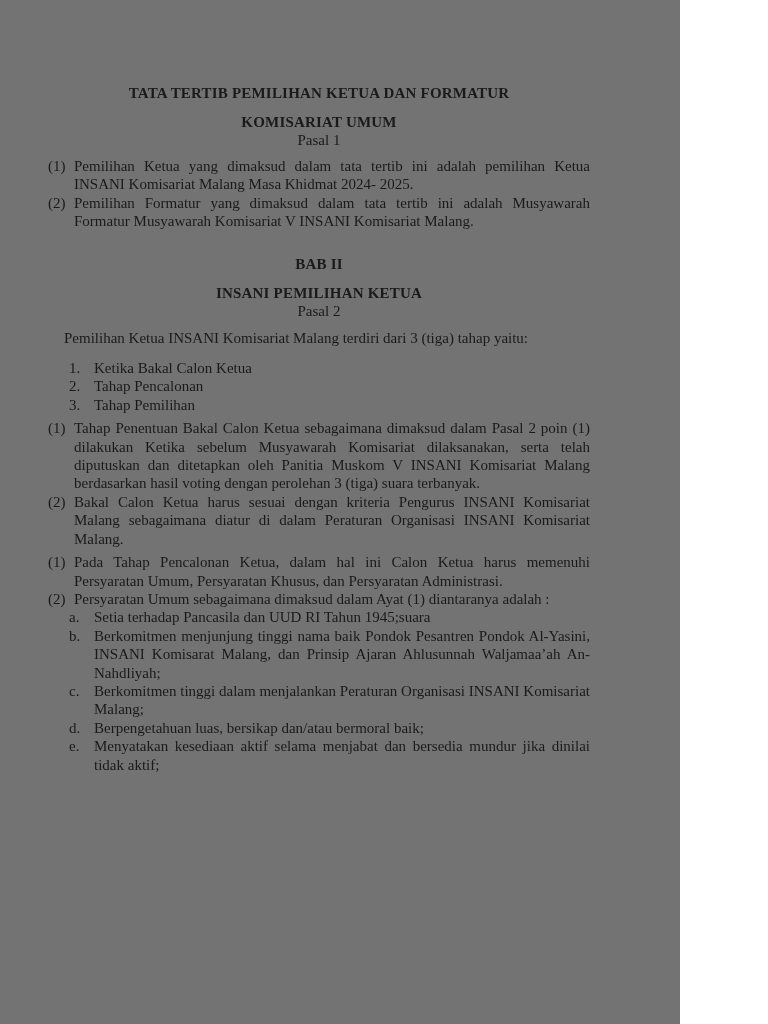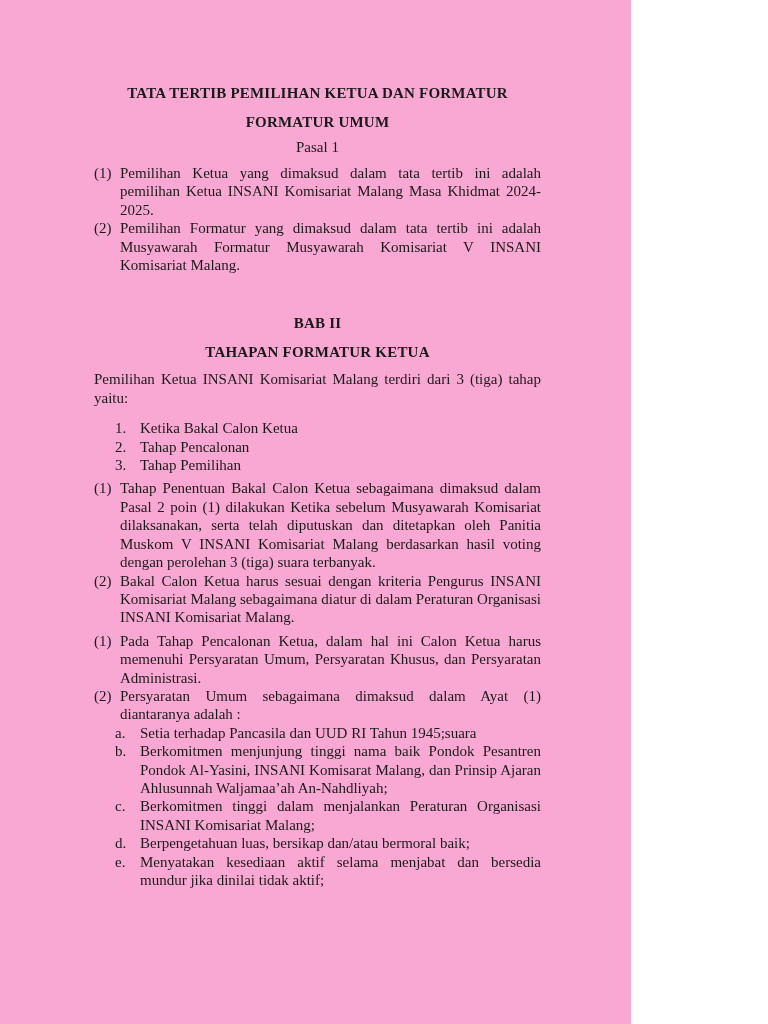--- a/index.html
+++ b/index.html
@@ -2,25 +2,25 @@
 <html><head>
 <meta charset="utf-8">
 <style>
   html, body {
     margin: 0;
     padding: 0;
     background: #ffffff;
   }
   .page {
     position: relative;
-    width: 631px;
+    width: 680px;
     height: 1024px;
-    background: #f9a8d4;
+    background: #737373;
     box-sizing: border-box;
-    padding: 84px 90px 0 94px;
+    padding: 84px 90px 0 48px;
     font-family: "Liberation Serif", "DejaVu Serif", serif;
     color: #1a1a1a;
     font-size: 15px;
     overflow: hidden;
   }
   .title {
     margin: 0;
     font-size: 15px;
     font-weight: bold;
     text-align: center;
@@ -29,31 +29,31 @@
   }
   .title.t2 { margin-top: 12px; }
   .bab {
     margin: 42px 0 0 0;
     font-size: 15px;
     font-weight: bold;
     text-align: center;
     line-height: 18px;
     letter-spacing: 0.2px;
   }
-  .bab.second { margin-top: 40px; }
+  .bab.second { margin-top: 24px; }
   .bab.sub { margin-top: 11px; }
   .pasal {
-    margin: 7px 0 0 0;
+    margin: 0 0 0 0;
     font-size: 15px;
     font-weight: normal;
     text-align: center;
     line-height: 18px;
   }
   .intro {
-    margin: 9px 0 0 0;
+    margin: 9px 0 0 16px;
     line-height: 18.4px;
     text-align: justify;
   }
   .nlist { margin-top: 8px; }
   .nlist.tight { margin-top: 5px; }
   .nlist.steps { margin-top: 12px; }
   .li {
     display: flex;
     align-items: flex-start;
     line-height: 18.4px;
@@ -70,39 +70,40 @@
   .li.lvl2 .marker { flex: 0 0 25px; }
 </style>
 </head>
 <body>
 
 <div class="page">
 
   <h1 class="title">TATA TERTIB PEMILIHAN KETUA DAN FORMATUR</h1>
 
   <section>
-    <h2 class="bab sub">FORMATUR UMUM</h2>
+    <h2 class="bab sub">KOMISARIAT UMUM</h2>
 
     <h3 class="pasal">Pasal 1</h3>
     <div class="nlist">
       <div class="li">
         <span class="marker">(1)</span>
         <div class="text">Pemilihan Ketua yang dimaksud dalam tata tertib ini adalah pemilihan Ketua INSANI Komisariat Malang Masa Khidmat 2024- 2025.</div>
       </div>
       <div class="li">
         <span class="marker">(2)</span>
         <div class="text">Pemilihan Formatur yang dimaksud dalam tata tertib ini adalah Musyawarah Formatur Musyawarah Komisariat V INSANI Komisariat Malang.</div>
       </div>
     </div>
   </section>
 
   <section>
     <h2 class="bab second">BAB II</h2>
-    <h2 class="bab sub">TAHAPAN FORMATUR KETUA</h2>
+    <h2 class="bab sub">INSANI PEMILIHAN KETUA</h2>
 
+    <h3 class="pasal">Pasal 2</h3>
     <p class="intro">Pemilihan Ketua INSANI Komisariat Malang terdiri dari 3 (tiga) tahap yaitu:</p>
     <div class="nlist steps">
       <div class="li lvl2">
         <span class="marker">1.</span>
         <div class="text">Ketika Bakal Calon Ketua</div>
       </div>
       <div class="li lvl2">
         <span class="marker">2.</span>
         <div class="text">Tahap Pencalonan</div>
       </div>

